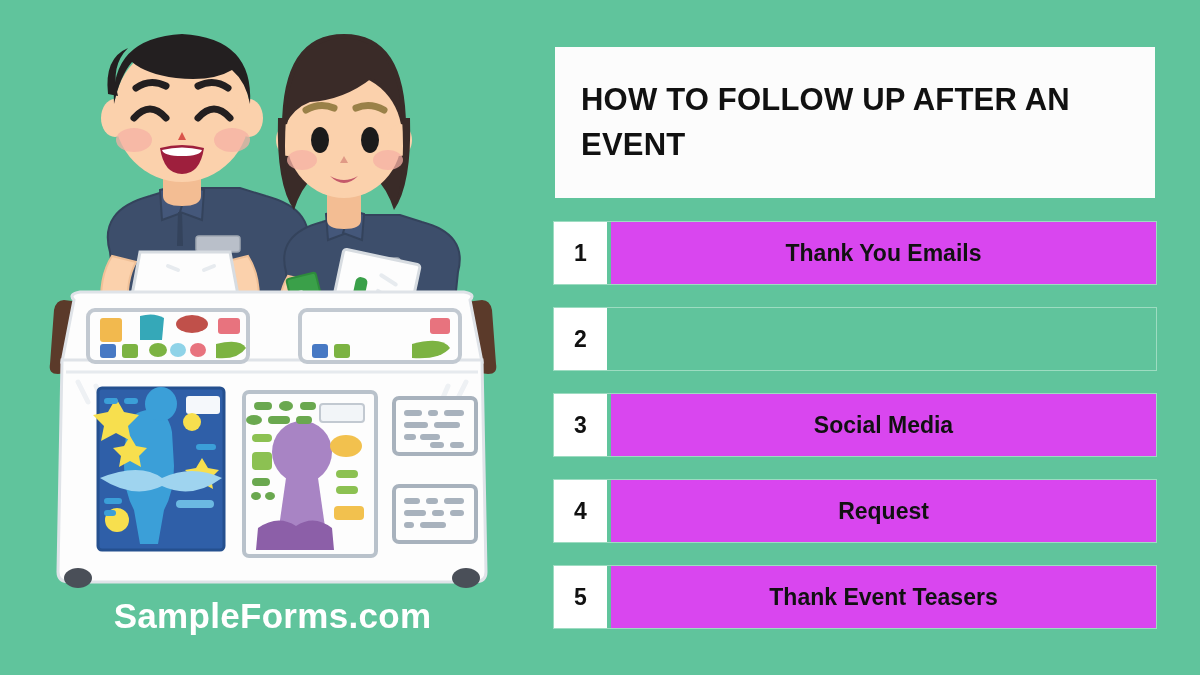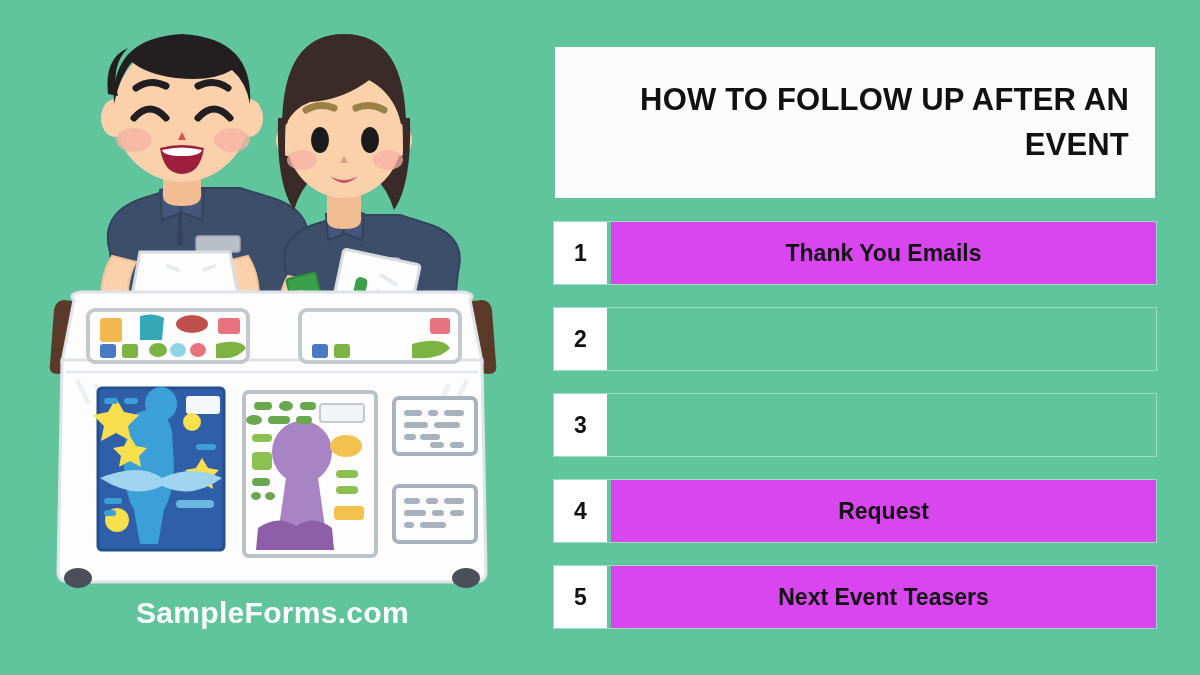--- a/index.html
+++ b/index.html
@@ -13,21 +13,21 @@
 
   
   .title-card{
     position:absolute;left:555px;top:47px;width:600px;height:151px;
     background:#fcfcfc;
     display:flex;align-items:center;justify-content:center;
     box-sizing:border-box;padding:0 26px;
   }
   .title-text{
     font-size:31px;font-weight:bold;color:#111;
-    text-align:right;line-height:1.42;letter-spacing:.2px;
+    text-align:left;line-height:1.42;letter-spacing:.2px;
     text-transform:uppercase;
   }
 
   .rows{position:absolute;left:553px;top:221px;width:604px;}
   .row{
     display:flex;height:64px;margin-bottom:22px;
     border:1px solid #9ddcc1;box-sizing:border-box;
   }
   .row:last-child{margin-bottom:0;}
   .row-num{
@@ -42,21 +42,21 @@
     display:flex;align-items:center;justify-content:center;
     font-size:23px;font-weight:bold;color:#111;
     box-sizing:border-box;
   }
 
   
   .illus{position:absolute;left:0;top:0;width:545px;height:675px;}
   .watermark{
     position:absolute;left:0;top:596px;width:545px;
     text-align:center;color:#ffffff;
-    font-size:30px;font-weight:bold;letter-spacing:.3px;
+    font-size:35px;font-weight:bold;letter-spacing:.3px;
   }
 </style>
 </head>
 <body>
 
 <div id="canvas">
 
   <div class="illus">
     <svg viewBox="0 0 545 675" width="545" height="675">
 
@@ -280,28 +280,29 @@
     </div>
 
     <div class="row">
       <div class="row-num">2</div>
       <div class="row-gap"></div>
     </div>
 
     <div class="row">
       <div class="row-num">3</div>
       <div class="row-gap"></div>
+      <div class="row-label">Social Media</div>
     </div>
 
     <div class="row">
       <div class="row-num">4</div>
       <div class="row-gap"></div>
       <div class="row-label">Request</div>
     </div>
 
     <div class="row">
       <div class="row-num">5</div>
       <div class="row-gap"></div>
-      <div class="row-label">Next Event Teasers</div>
+      <div class="row-label">Thank Event Teasers</div>
     </div>
 
   </div>
 </div>
 
 </body></html>

